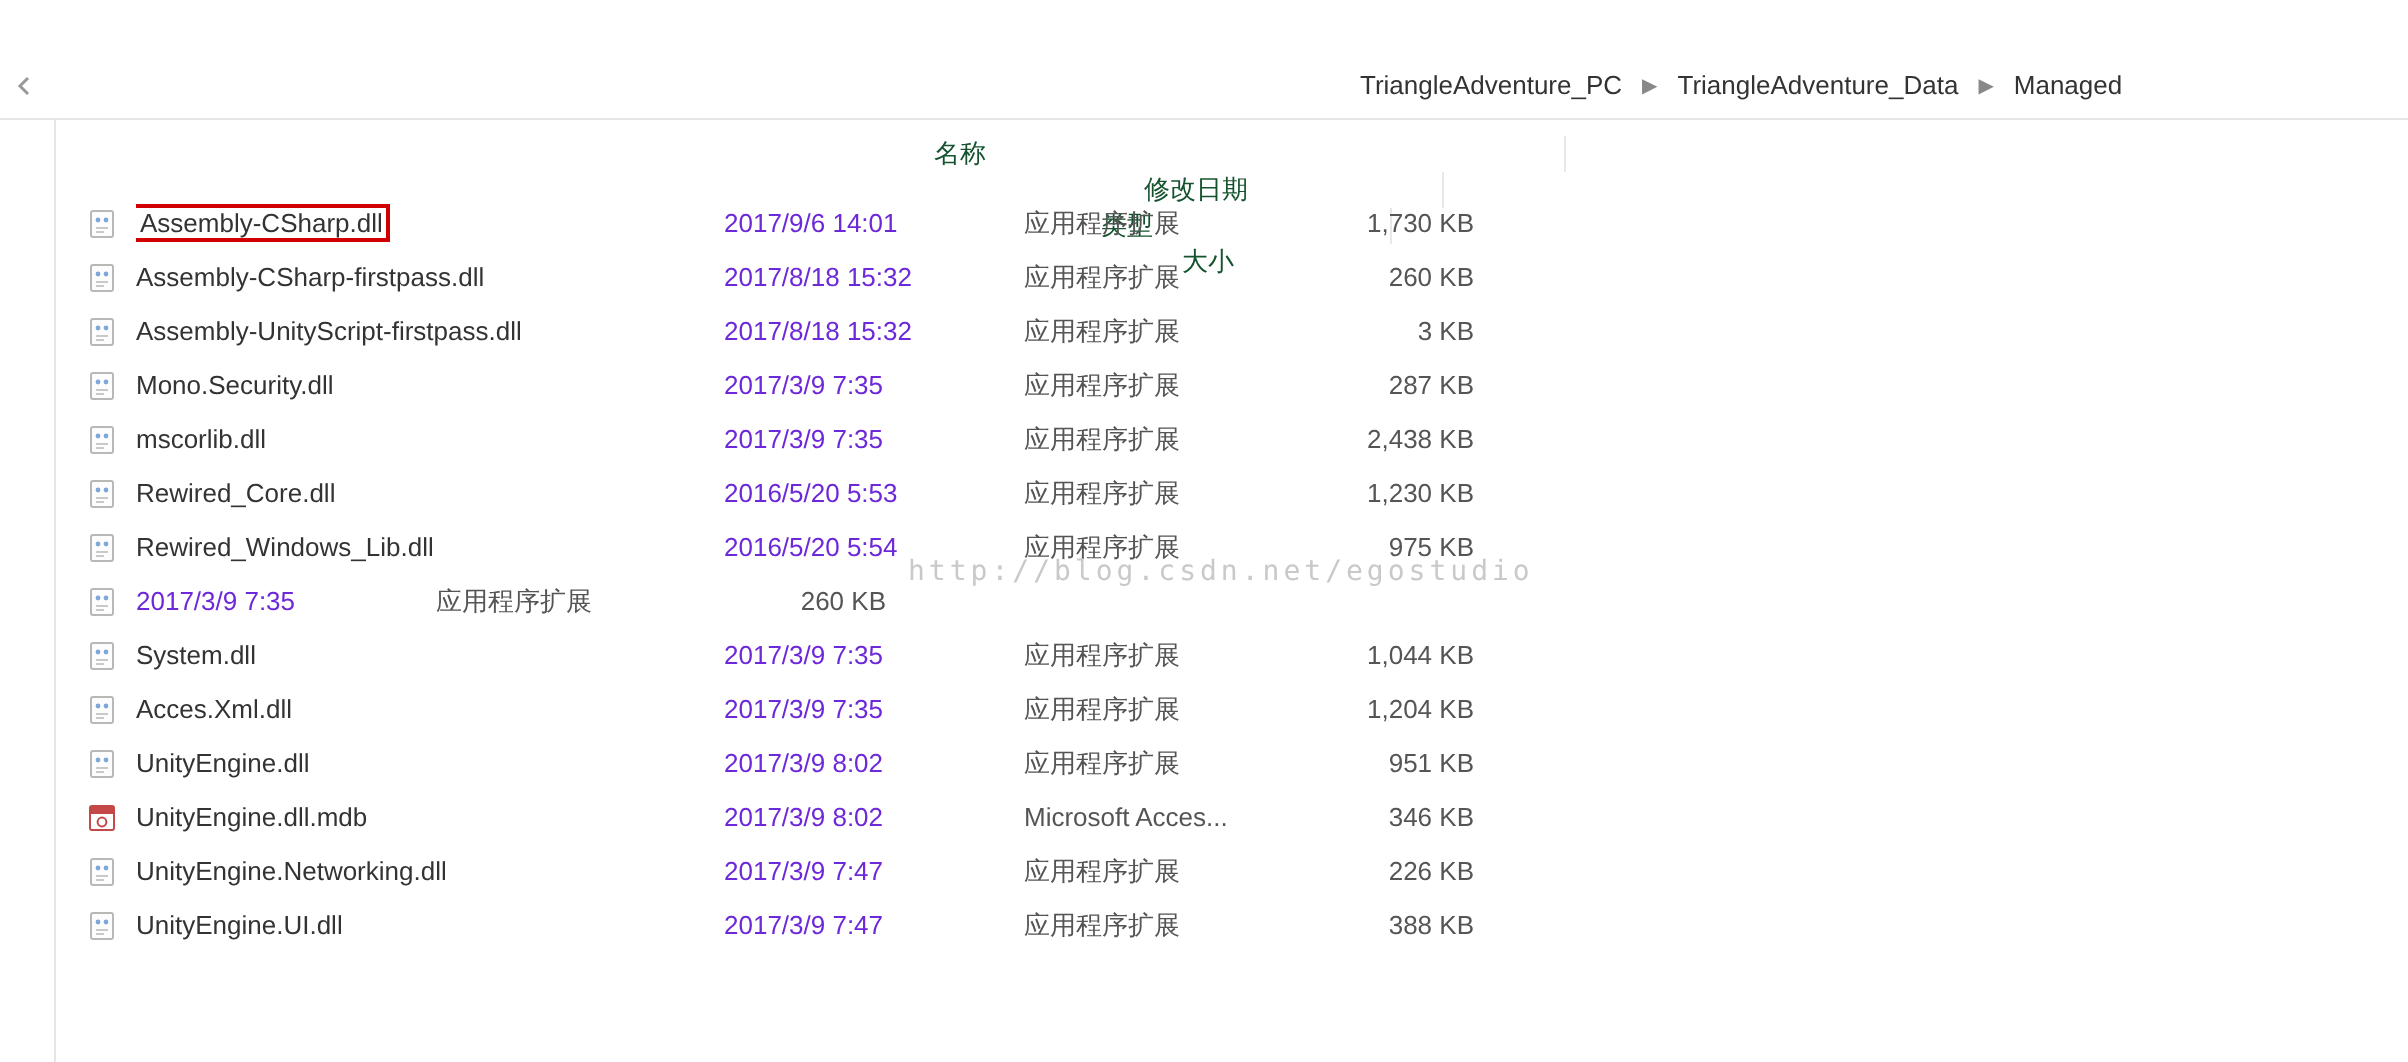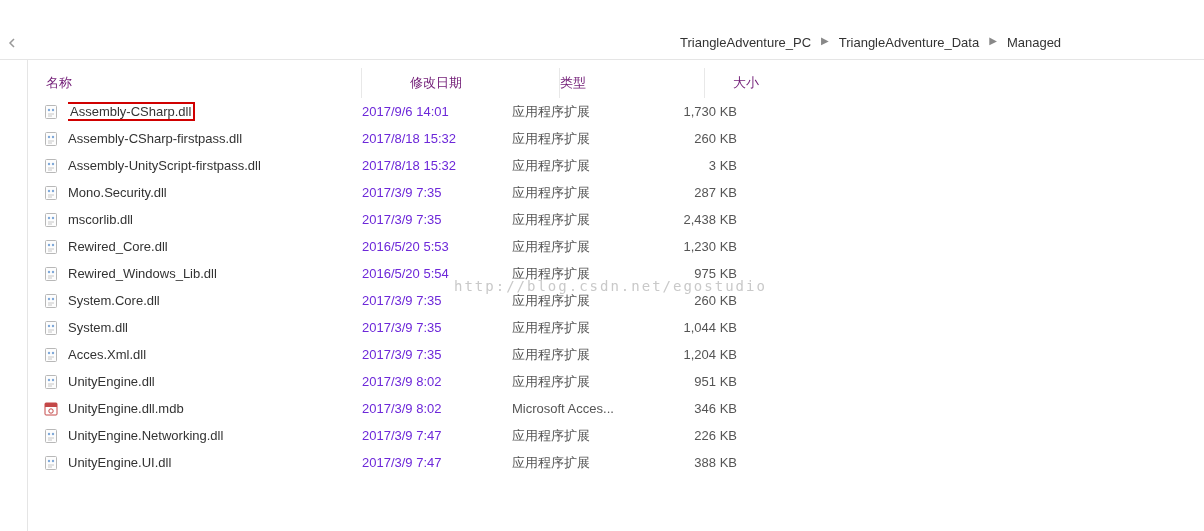--- a/index.html
+++ b/index.html
@@ -16,21 +16,21 @@
 .toolbar {
   height: 60px;
   border-bottom: 1px solid #e5e5e5;
   position: relative;
 }
 .breadcrumb {
   position: absolute;
   top: 35px;
   left: 680px;
   display: flex;
-  align-items: flex-start;
+  align-items: center;
   gap: 10px;
   color: #333;
 }
 .breadcrumb span.sep {
   color: #888;
   font-size: 10px;
 }
 .back-btn {
   position: absolute;
   top: 35px;
@@ -51,23 +51,24 @@
   border-right: 1px solid #e5e5e5;
 }
 .content {
   flex: 1;
   padding-top: 8px;
 }
 .header-row {
   display: flex;
   align-items: center;
   height: 30px;
-  color: #701a75;
+  color: #14532d;
   font-size: 13px;
   padding-left: 14px;
+  flex-direction: column;
 }
 .col-name { width: 320px; padding-left: 4px;}
 .col-date { width: 150px; margin-left: 48px; }
 .col-type { width: 145px; }
 .col-size { width: 92px; text-align: left; margin-left: 28px; }
 .header-row .col { border-right: 1px solid #e8e8e8; height:100%; display:flex; align-items:center; }
 .header-row .col-size { border-right: none;}
 .row {
   display: flex;
   align-items: center;
@@ -236,21 +237,20 @@
         </div>
         <div class="row">
           <span class="icon">
             <svg width="16" height="16" viewBox="0 0 16 16">
               <rect x="2.5" y="1.5" width="11" height="13" rx="1" fill="#fdfdfd" stroke="#b8b8b8"></rect>
               <circle cx="6" cy="6" r="1.2" fill="#7fa8d9"></circle>
               <circle cx="10" cy="6" r="1.2" fill="#7fa8d9"></circle>
               <path d="M5 10 L11 10 M5 12 L9 12" stroke="#b8b8b8" stroke-width="0.8"></path>
             </svg>
           </span>
-          <span class="name">System.Core.dll</span>
           <span class="date">2017/3/9 7:35</span>
           <span class="type">应用程序扩展</span>
           <span class="size">260 KB</span>
         </div>
         <div class="row">
           <span class="icon">
             <svg width="16" height="16" viewBox="0 0 16 16">
               <rect x="2.5" y="1.5" width="11" height="13" rx="1" fill="#fdfdfd" stroke="#b8b8b8"></rect>
               <circle cx="6" cy="6" r="1.2" fill="#7fa8d9"></circle>
               <circle cx="10" cy="6" r="1.2" fill="#7fa8d9"></circle>

